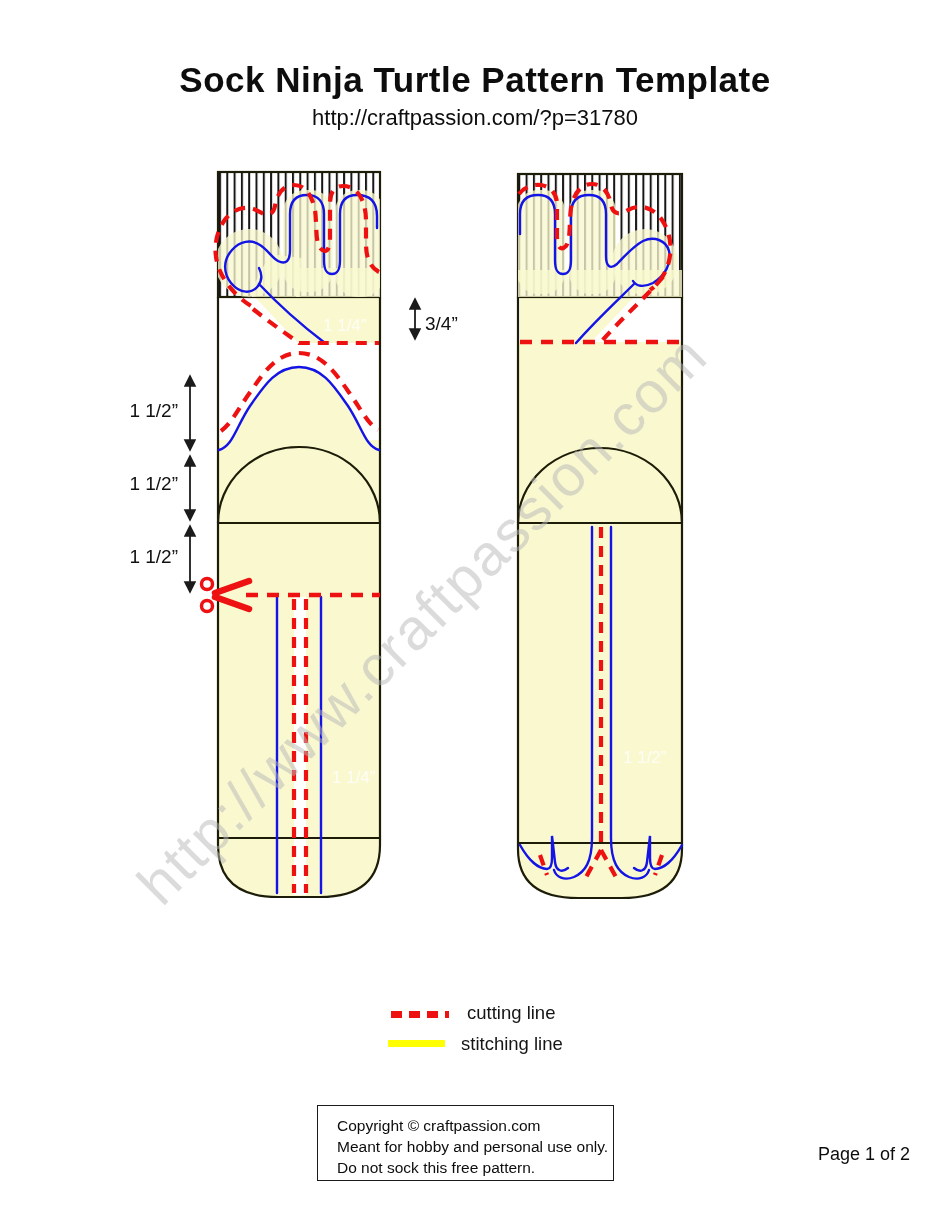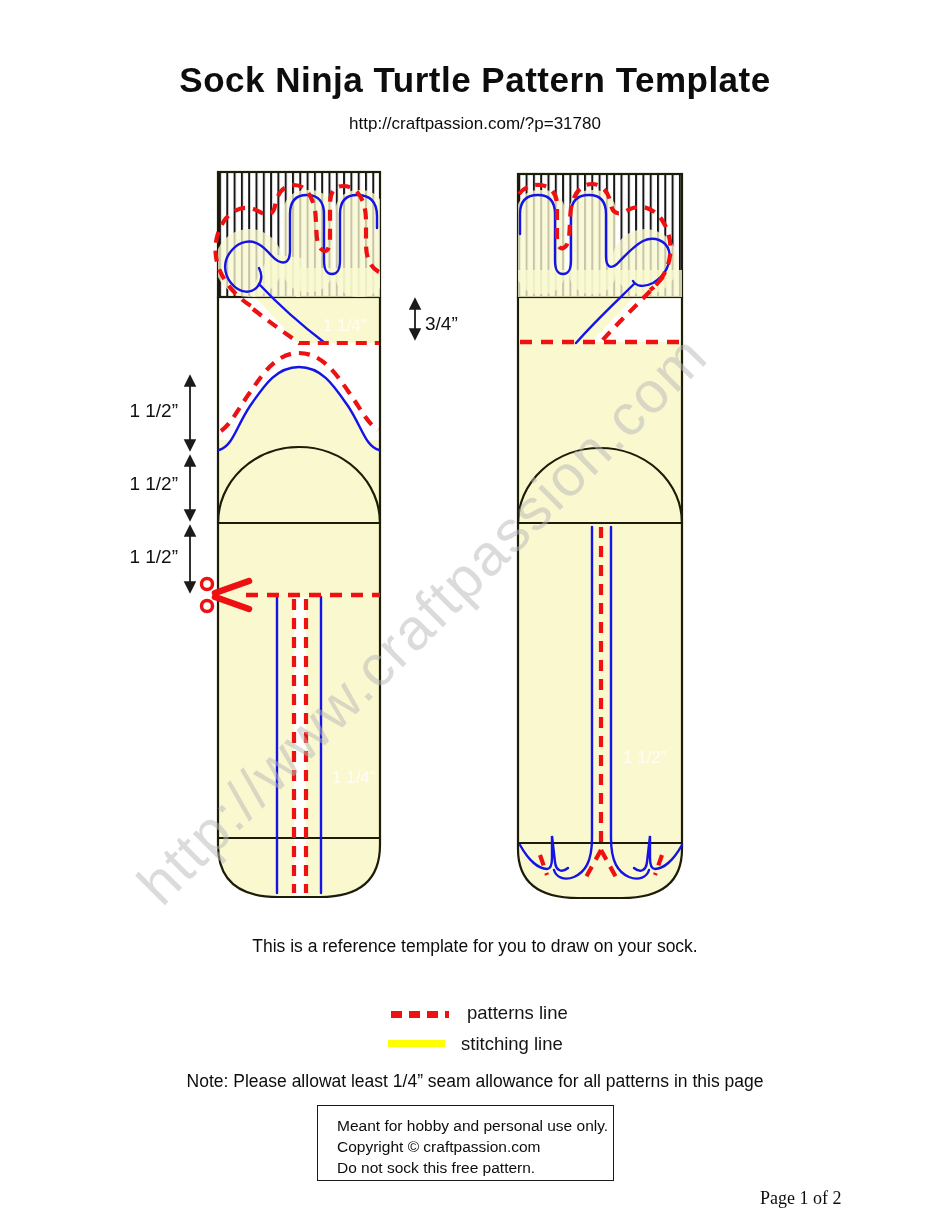--- a/index.html
+++ b/index.html
@@ -4,36 +4,36 @@
 <style>
   html,body{margin:0;padding:0;background:#e8e8e8;}
   #page{
     position:relative;width:950px;height:1230px;margin:0 auto;
     background:#ffffff;overflow:hidden;
     font-family:"Liberation Sans",sans-serif;color:#0d0d0d;
   }
   .abs{position:absolute;}
   .center{left:0;width:950px;text-align:center;}
   .title{top:48px;font-size:35px;font-weight:700;letter-spacing:0.5px;margin-top:12px;}
-  .url{top:105px;font-size:17px;margin-top:9px;}
+  .url{top:105px;font-size:22px;}
   .para1{top:936px;font-size:17.5px;}
   .para2{top:960px;font-size:17.5px;}
   .note{top:1071px;font-size:17.5px;}
   .legend-label{font-size:18.5px;color:#151515;}
   .swatch-cut{
     left:391px;top:1011px;width:58px;height:7px;
     background:repeating-linear-gradient(90deg,var(--c-red) 0 11px,transparent 11px 18px);
   }
   .swatch-stitch{left:388px;top:1040px;width:57px;height:7px;background:var(--c-yellow);}
   .copybox{
     left:317px;top:1105px;width:297px;height:76px;
     border:1.6px solid #1b1b1b;box-sizing:border-box;
     padding:9px 0 0 19px;font-size:15.5px;line-height:21px;
   }
-  .footer{left:760px;top:1188px;width:150px;font-size:18px;text-align:left;font-family:Liberation Serif, serif;}
+  .footer{left:760px;top:1144px;width:150px;font-size:18px;text-align:right;}
 
   svg{position:absolute;left:0;top:0;}
   svg text{font-family:"Liberation Sans",sans-serif;}
   .cream{fill:var(--c-cream);stroke:none;}
   .creamblob{fill:var(--c-cream);fill-opacity:0.78;stroke:none;}
   .whitefill{fill:#ffffff;stroke:none;}
   .blk{stroke:var(--c-outline);stroke-width:2.2;fill:none;}
   .cuffrect{stroke:var(--c-outline);stroke-width:2.2;}
   .blue{stroke:var(--c-blue);stroke-width:2.4;fill:none;stroke-linecap:round;}
   .rdash{stroke:var(--c-red);stroke-width:4.6;fill:none;stroke-dasharray:12 9;stroke-linecap:butt;}
@@ -155,29 +155,27 @@
       <line class="arrowline" x1="190" y1="456" x2="190" y2="520" marker-start="url(#ah)" marker-end="url(#ah)"></line>
       <line class="arrowline" x1="190" y1="526" x2="190" y2="592" marker-start="url(#ah)" marker-end="url(#ah)"></line>
       <text class="mlabel" x="178" y="417" text-anchor="end">1 1/2”</text>
       <text class="mlabel" x="178" y="490" text-anchor="end">1 1/2”</text>
       <text class="mlabel" x="178" y="563" text-anchor="end">1 1/2”</text>
     </g>
 
     <text class="wm" transform="translate(162,908) rotate(-45)">http://www.craftpassion.com</text>
   </svg>
 
-  <div class="abs center para1">This is a reference template for you to draw on your sock.</div>
 
   <div class="abs swatch-cut"></div>
-  <div class="abs legend-label" style="left:467px;top:1002px;">patterns line</div>
+  <div class="abs legend-label" style="left:467px;top:1002px;">cutting line</div>
   <div class="abs swatch-stitch"></div>
   <div class="abs legend-label" style="left:461px;top:1033px;text-align:right;">stitching line</div>
 
-  <div class="abs center note">Note: Please allowat least 1/4” seam allowance for all patterns in this page</div>
 
   <div class="abs copybox">
+    <div>Copyright © craftpassion.com</div>
     <div>Meant for hobby and personal use only.</div>
-    <div>Copyright © craftpassion.com</div>
     <div>Do not sock this free pattern.</div>
   </div>
 
   <div class="abs footer">Page 1 of  2</div>
 </div>
 
 </body></html>

